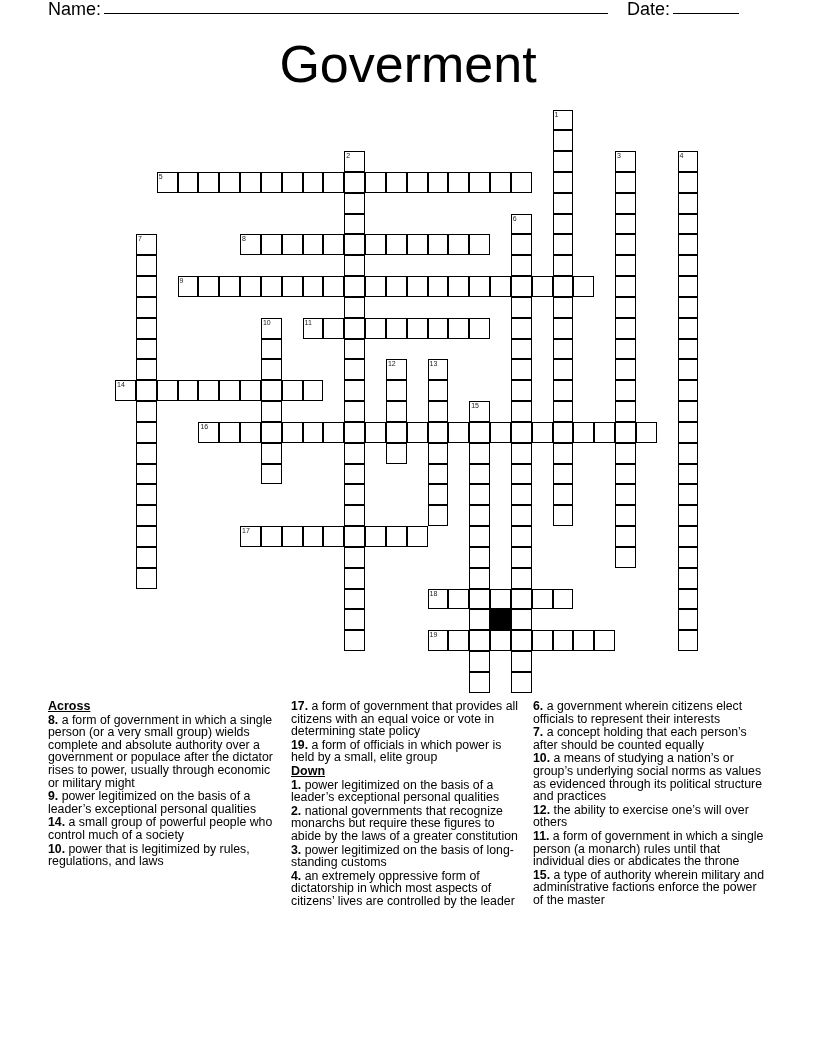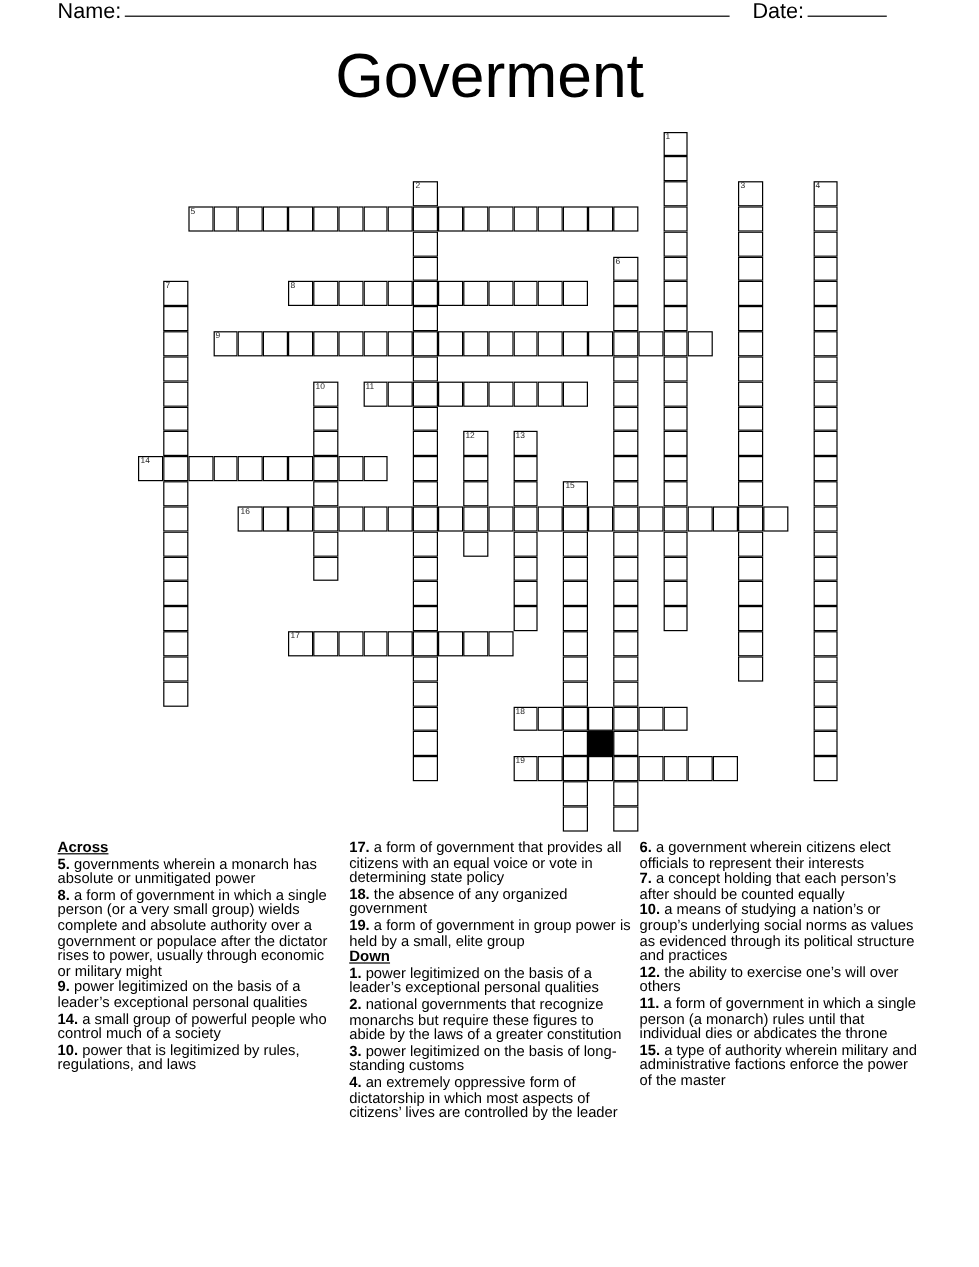--- a/index.html
+++ b/index.html
@@ -330,30 +330,28 @@
     <div class="cell" style="left: 532.2px; top: 630.75px;"></div>
     <div class="cell" style="left: 553.03px; top: 630.75px;"></div>
     <div class="cell" style="left: 573.86px; top: 630.75px;"></div>
     <div class="cell" style="left: 594.69px; top: 630.75px;"></div>
     <div class="cell black" style="left: 490.54px; top: 609.92px;"></div>
   </div>
 
 <div class="clues">
   <div class="col" id="col1" style="left:48px;width:236px;">
       <div class="heading">Across</div>
-      <div class="clue"><span class="n">5. </span><span>governments wherein a monarch has absolute or unmitigated power</span></div>
       <div class="clue"><span class="n">8. </span><span>a form of government in which a single person (or a very small group) wields complete and absolute authority over a government or populace after the dictator rises to power, usually through economic or military might</span></div>
       <div class="clue"><span class="n">9. </span><span>power legitimized on the basis of a leader’s exceptional personal qualities</span></div>
       <div class="clue"><span class="n">14. </span><span>a small group of powerful people who control much of a society</span></div>
       <div class="clue"><span class="n">10. </span><span>power that is legitimized by rules, regulations, and laws</span></div>
     </div>
   <div class="col" id="col2" style="left:291px;width:236px;top:0;">
       <div class="clue"><span class="n">17. </span><span>a form of government that provides all citizens with an equal voice or vote in determining state policy</span></div>
-      <div class="clue"><span class="n">18. </span><span>the absence of any organized government</span></div>
-      <div class="clue"><span class="n">19. </span><span>a form of government in group power is held by a small, elite group</span></div>
+      <div class="clue"><span class="n">19. </span><span>a form of officials in which power is held by a small, elite group</span></div>
       <div class="heading">Down</div>
       <div class="clue"><span class="n">1. </span><span>power legitimized on the basis of a leader’s exceptional personal qualities</span></div>
       <div class="clue"><span class="n">2. </span><span>national governments that recognize monarchs but require these figures to abide by the laws of a greater constitution</span></div>
       <div class="clue"><span class="n">3. </span><span>power legitimized on the basis of long-standing customs</span></div>
       <div class="clue"><span class="n">4. </span><span>an extremely oppressive form of dictatorship in which most aspects of citizens’ lives are controlled by the leader</span></div>
     </div>
   <div class="col" id="col3" style="left:533px;width:236px;top:0;">
       <div class="clue"><span class="n">6. </span><span>a government wherein citizens elect officials to represent their interests</span></div>
       <div class="clue"><span class="n">7. </span><span>a concept holding that each person’s after should be counted equally</span></div>
       <div class="clue"><span class="n">10. </span><span>a means of studying a nation’s or group’s underlying social norms as values as evidenced through its political structure and practices</span></div>

